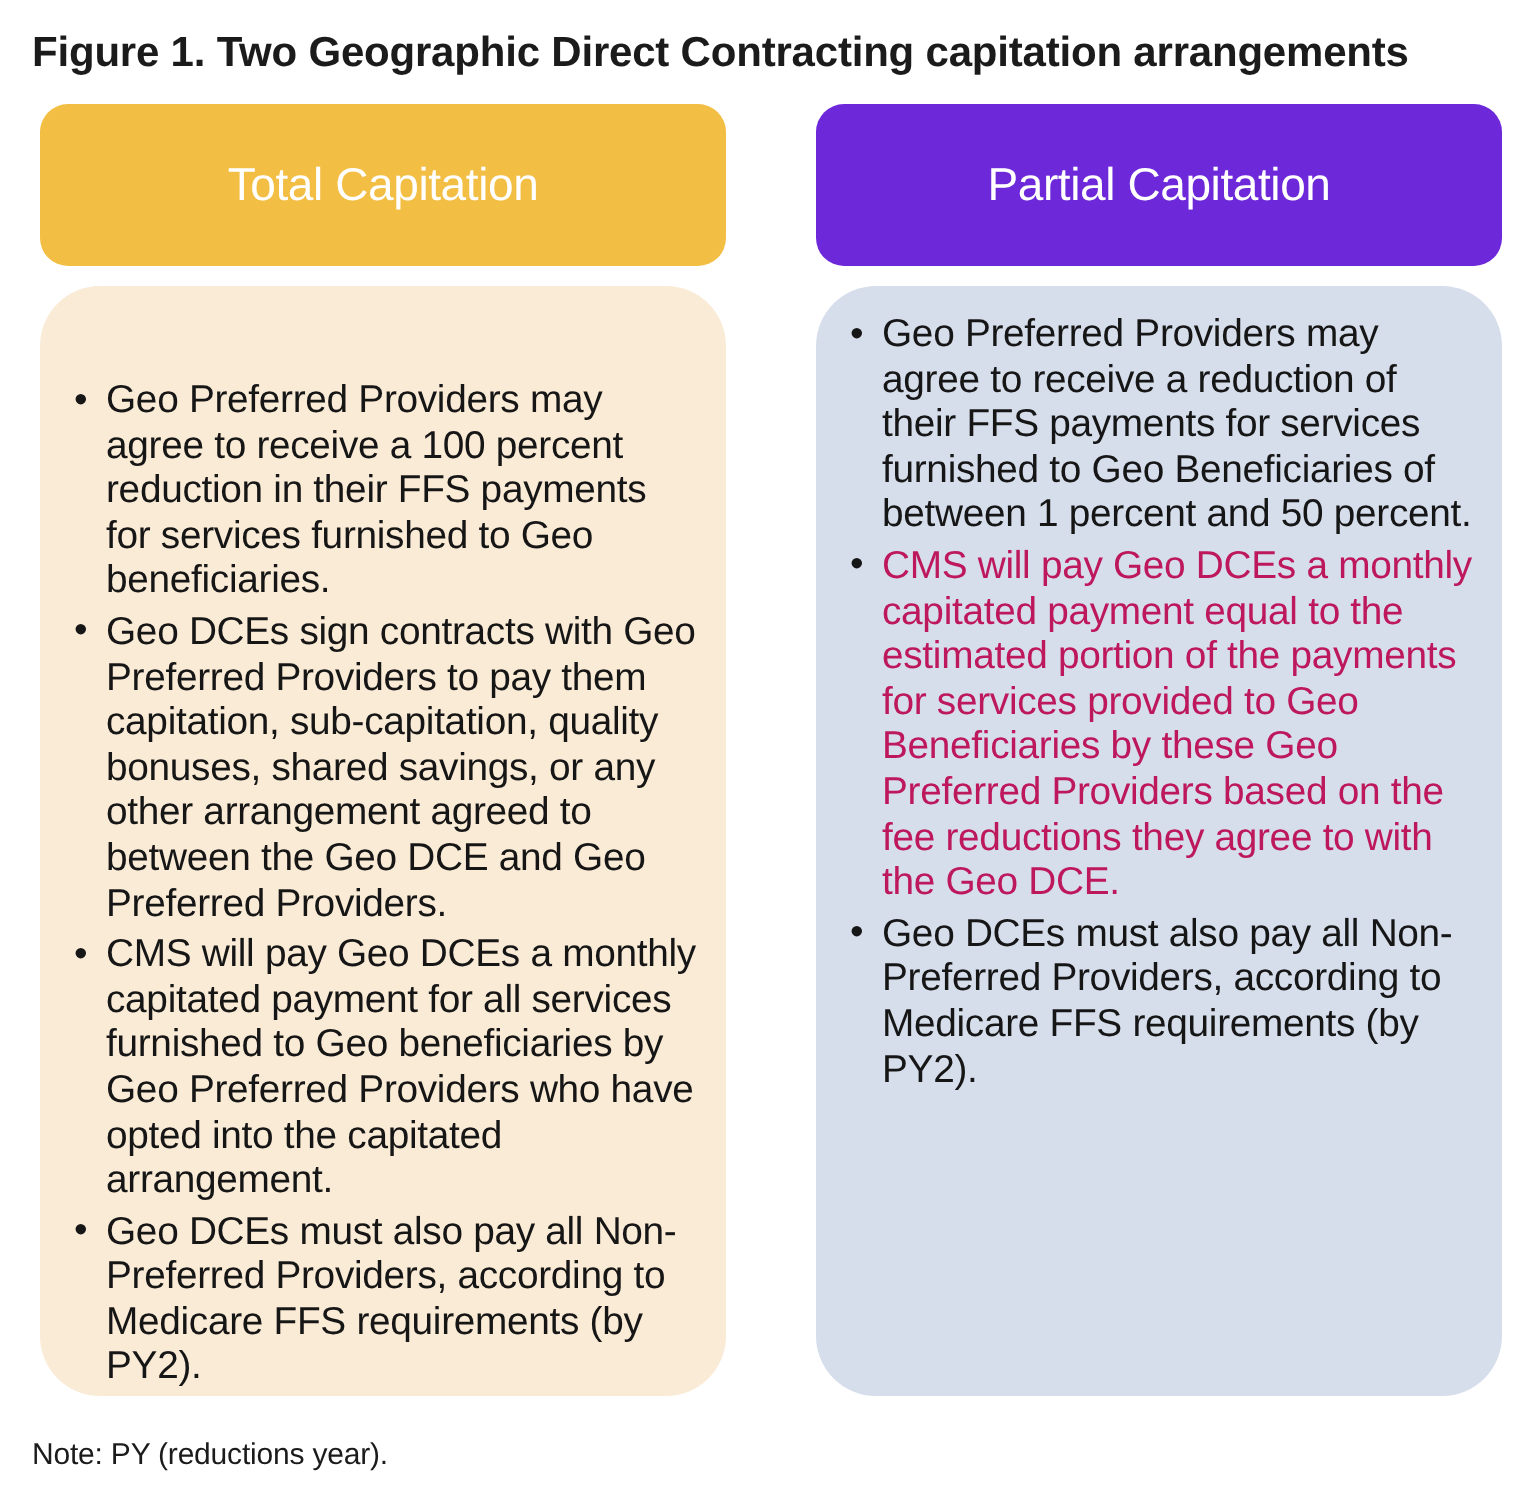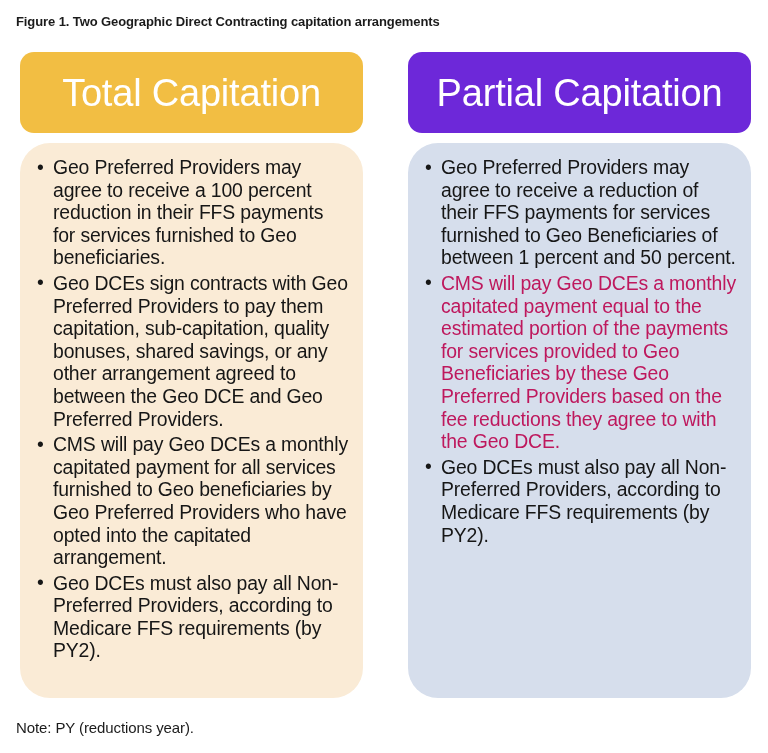--- a/index.html
+++ b/index.html
@@ -16,21 +16,21 @@
     font-family: "Liberation Sans", "DejaVu Sans", sans-serif;
     -webkit-font-smoothing: antialiased;
   }
 
   
   .figure-title {
     position: absolute;
     left: 16px;
     top: 14px;
     width: 740px;
-    font-size: 13px;
+    font-size: 21px;
     font-weight: bold;
     color: #1b1b1b;
     letter-spacing: -0.1px;
     line-height: 1.2;
     white-space: nowrap;
   }
 
   
   .panels {
     position: absolute;
@@ -57,21 +57,21 @@
     width: 343px;
     height: 81px;
     border-radius: 14px;
     box-sizing: border-box;
     display: flex;
     align-items: center;
     justify-content: center;
   }
   .panel-header-label {
     color: #ffffff;
-    font-size: 38px;
+    font-size: 23px;
     font-weight: normal;
     letter-spacing: -0.2px;
     line-height: 1;
     text-align: center;
     white-space: nowrap;
   }
 
   
   .panel-body {
     position: absolute;
@@ -129,21 +129,21 @@
 <div class="figure-title" style="color: rgb(27, 27, 27);">Figure 1. Two Geographic Direct Contracting capitation arrangements</div>
 
 <div class="panels">
 
   <div class="panel left">
     <div class="panel-header" style="background: rgb(242, 190, 67);">
       <span class="panel-header-label" style="color: rgb(255, 255, 255);">Total Capitation</span>
     </div>
     <div class="panel-body" style="background: rgb(250, 235, 214);">
       <ul class="bullets">
-        <li style="color: rgb(22, 22, 22);">Geo Preferred Providers may agree to receive a 100 percent reduction in their FFS payments for services furnished to Geo beneficiaries.</li>
+        <li style="color: rgb(22, 22, 22); margin-top: 33px;">Geo Preferred Providers may agree to receive a 100 percent reduction in their FFS payments for services furnished to Geo beneficiaries.</li>
         <li style="color: rgb(22, 22, 22);">Geo DCEs sign contracts with Geo Preferred Providers to pay them capitation, sub-capitation, quality bonuses, shared savings, or any other arrangement agreed to between the Geo DCE and Geo Preferred Providers.</li>
         <li style="color: rgb(22, 22, 22);">CMS will pay Geo DCEs a monthly capitated payment for all services furnished to Geo beneficiaries by Geo Preferred Providers who have opted into the capitated arrangement.</li>
         <li style="color: rgb(22, 22, 22);">Geo DCEs must also pay all Non-Preferred Providers, according to Medicare FFS requirements (by PY2).</li>
       </ul>
     </div>
   </div>
 
   <div class="panel right">
     <div class="panel-header" style="background: #6d28d9;">
       <span class="panel-header-label" style="color: rgb(255, 255, 255);">Partial Capitation</span>

